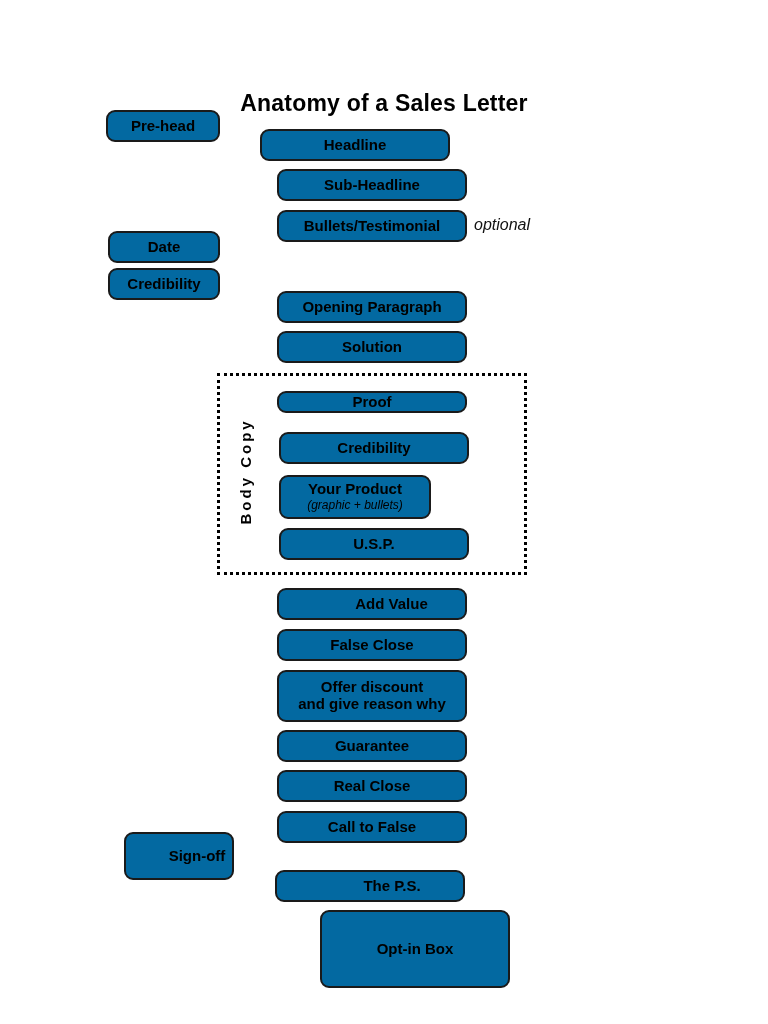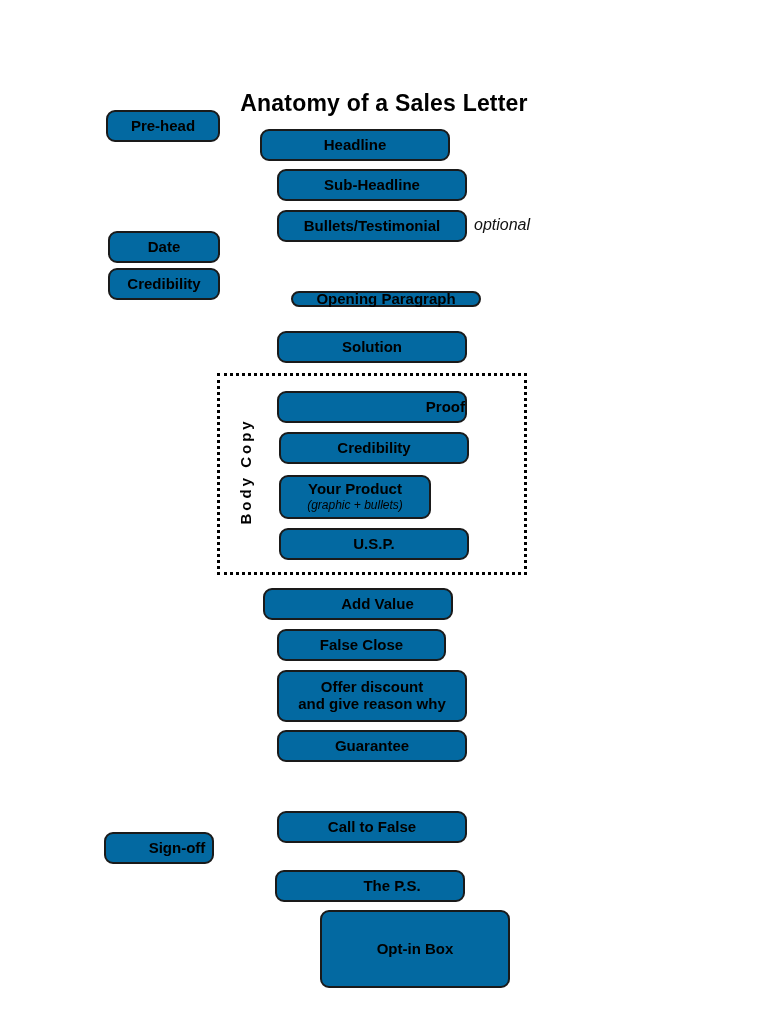--- a/index.html
+++ b/index.html
@@ -112,84 +112,87 @@
   </div>
 
   <div class="node side-node" style="left:108px; top:231px; width:112px; height:32px;">
     <span class="l1">Date</span>
   </div>
 
   <div class="node side-node" style="left:108px; top:268px; width:112px; height:32px;">
     <span class="l1">Credibility</span>
   </div>
 
-  <div class="node side-node" style="left:104px; top:832px; width:110px; height:32px;padding-left:36px;">
+  <div class="node side-node" style="left:124px; top:832px; width:110px; height:48px;padding-left:36px;">
     <span class="l1">Sign-off</span>
   </div>
 
   <div class="node" style="left:260px; top:129px; width:190px; height:32px;">
     <span class="l1">Headline</span>
   </div>
 
   <div class="node" style="left:277px; top:169px; width:190px; height:32px;">
     <span class="l1">Sub-Headline</span>
   </div>
 
   <div class="node" style="left:277px; top:210px; width:190px; height:32px;">
     <span class="l1">Bullets/Testimonial</span>
   </div>
 
   <div class="optional-label" style="left:474px; top:216px;">optional</div>
 
-  <div class="node" style="left:277px; top:291px; width:190px; height:16px;margin-left:14px;">
+  <div class="node" style="left:277px; top:291px; width:190px; height:32px;">
     <span class="l1">Opening Paragraph</span>
   </div>
 
   <div class="node" style="left:277px; top:331px; width:190px; height:32px;">
     <span class="l1">Solution</span>
   </div>
 
   <div class="bodycopy-box" style="left:217px; top:373px; width:310px; height:202px;"></div>
 
   <div class="bodycopy-label" style="left:195px; top:466px; width:100px; text-align:center;">Body Copy</div>
 
-  <div class="node" style="left:277px; top:391px; width:190px; height:32px;align-items:flex-end;">
+  <div class="node" style="left:277px; top:391px; width:190px; height:22px;">
     <span class="l1">Proof</span>
   </div>
 
   <div class="node" style="left:279px; top:432px; width:190px; height:32px;">
     <span class="l1">Credibility</span>
   </div>
 
   <div class="node" style="left:279px; top:475px; width:152px; height:44px;">
     <span class="l1">Your Product</span>
     <span class="sub">(graphic + bullets)</span>
   </div>
 
   <div class="node" style="left:279px; top:528px; width:190px; height:32px;">
     <span class="l1">U.S.P.</span>
   </div>
 
-  <div class="node" style="left:263px; top:588px; width:190px; height:32px;padding-left:39px;">
+  <div class="node" style="left:277px; top:588px; width:190px; height:32px;padding-left:39px;">
     <span class="l1">Add Value</span>
   </div>
 
-  <div class="node" style="left:277px; top:629px; width:169px; height:32px;">
+  <div class="node" style="left:277px; top:629px; width:190px; height:32px;">
     <span class="l1">False Close</span>
   </div>
 
   <div class="node" style="left:277px; top:670px; width:190px; height:52px;">
     <span class="l1">Offer discount</span>
     <span class="l2">and give reason why</span>
   </div>
 
   <div class="node" style="left:277px; top:730px; width:190px; height:32px;justify-content:center;">
     <span class="l1">Guarantee</span>
   </div>
 
+  <div class="node" style="left:277px; top:770px; width:190px; height:32px;">
+    <span class="l1">Real Close</span>
+  </div>
 
   <div class="node" style="left:277px; top:811px; width:190px; height:32px;">
     <span class="l1">Call to False</span>
   </div>
 
   <div class="node" style="left:275px; top:870px; width:190px; height:32px;padding-left:44px;">
     <span class="l1">The P.S.</span>
   </div>
 
   <div class="node" style="left:275px; top:910px; width:190px; height:78px;margin-left:45px;">

